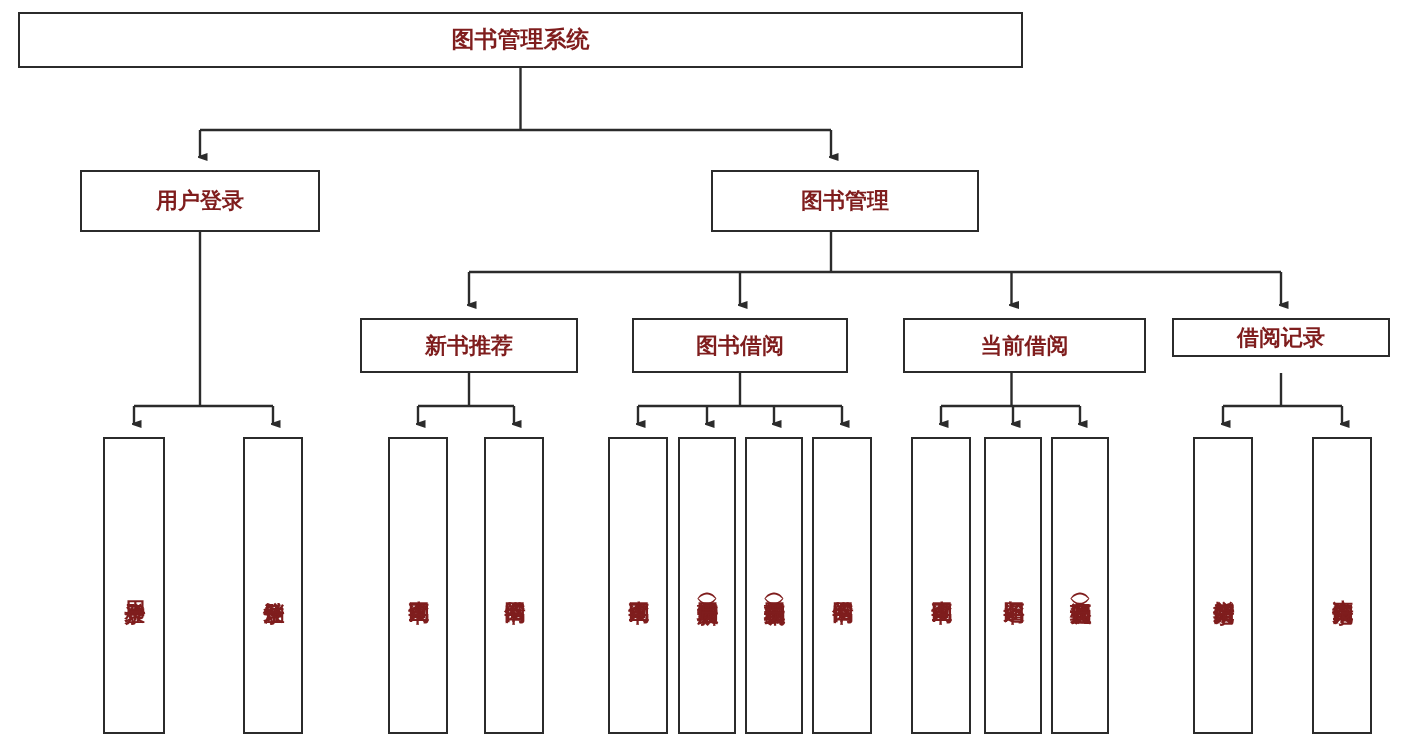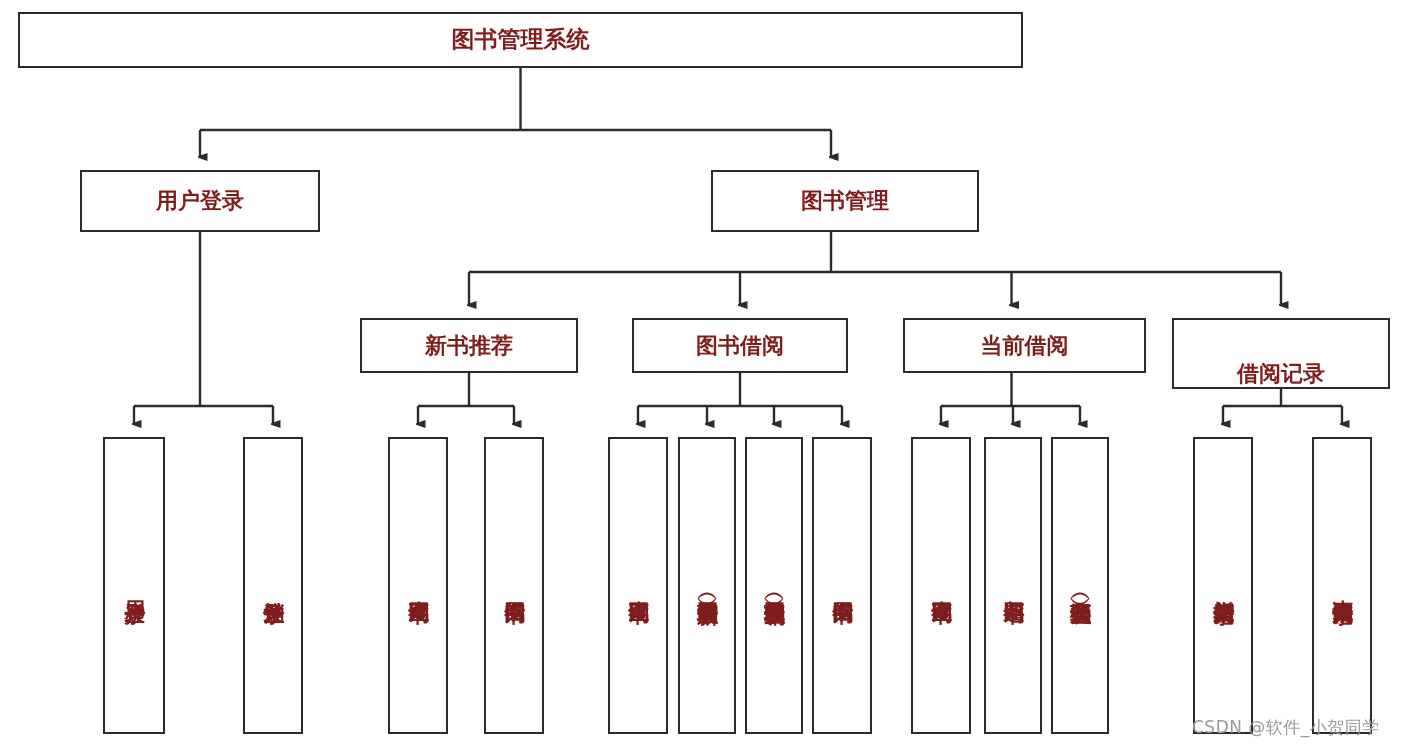--- a/index.html
+++ b/index.html
@@ -134,21 +134,21 @@
       </div>
       <div class="node level2 horiz" style="left: 360px; top: 318px; width: 218px; height: 55px;">
         <span class="node-label">新书推荐</span>
       </div>
       <div class="node level2 horiz" style="left: 632px; top: 318px; width: 216px; height: 55px;">
         <span class="node-label">图书借阅</span>
       </div>
       <div class="node level2 horiz" style="left: 903px; top: 318px; width: 243px; height: 55px;">
         <span class="node-label">当前借阅</span>
       </div>
-      <div class="node level2 horiz" style="left: 1172px; top: 318px; width: 218px; height: 71px; align-items: flex-end;">
+      <div class="node level2 horiz" style="left: 1172px; top: 318px; width: 218px; height: 39px;">
         <span class="node-label">借阅记录</span>
       </div>
       <div class="node leaf vert" style="left: 103px; top: 437px; width: 62px; height: 297px;">
         <span class="node-label">用户登录</span>
       </div>
       <div class="node leaf vert" style="left: 243px; top: 437px; width: 60px; height: 297px;">
         <span class="node-label">注销登录</span>
       </div>
       <div class="node leaf vert" style="left: 388px; top: 437px; width: 60px; height: 297px;">
         <span class="node-label">查询图书</span>
@@ -178,15 +178,14 @@
         <span class="node-label">确认归还（管理员）</span>
       </div>
       <div class="node leaf vert" style="left: 1193px; top: 437px; width: 60px; height: 297px;">
         <span class="node-label">新增借阅记录</span>
       </div>
       <div class="node leaf vert" style="left: 1312px; top: 437px; width: 60px; height: 297px;">
         <span class="node-label">查询借阅记录</span>
       </div>
     </div>
 
-  <div class="watermark" style="left: 1192px; top: 716px;">CSDN @软件_小贺同学</div>
 
 </div>
 
 </body></html>

